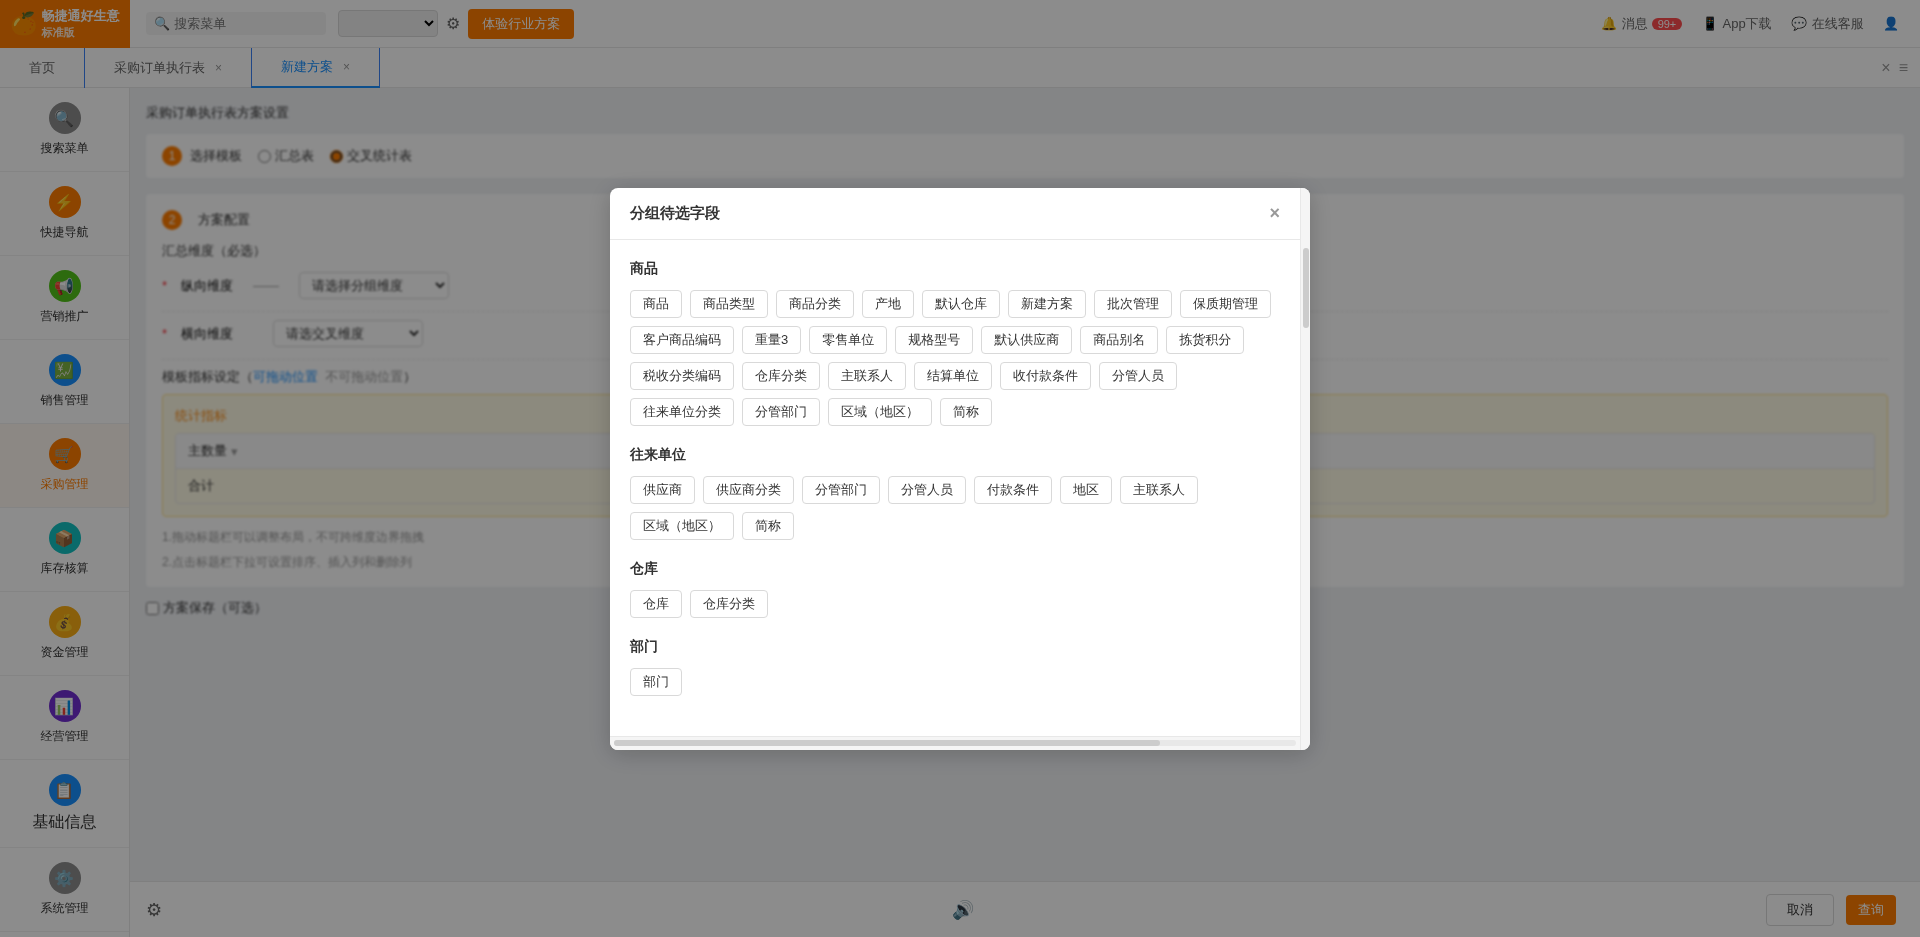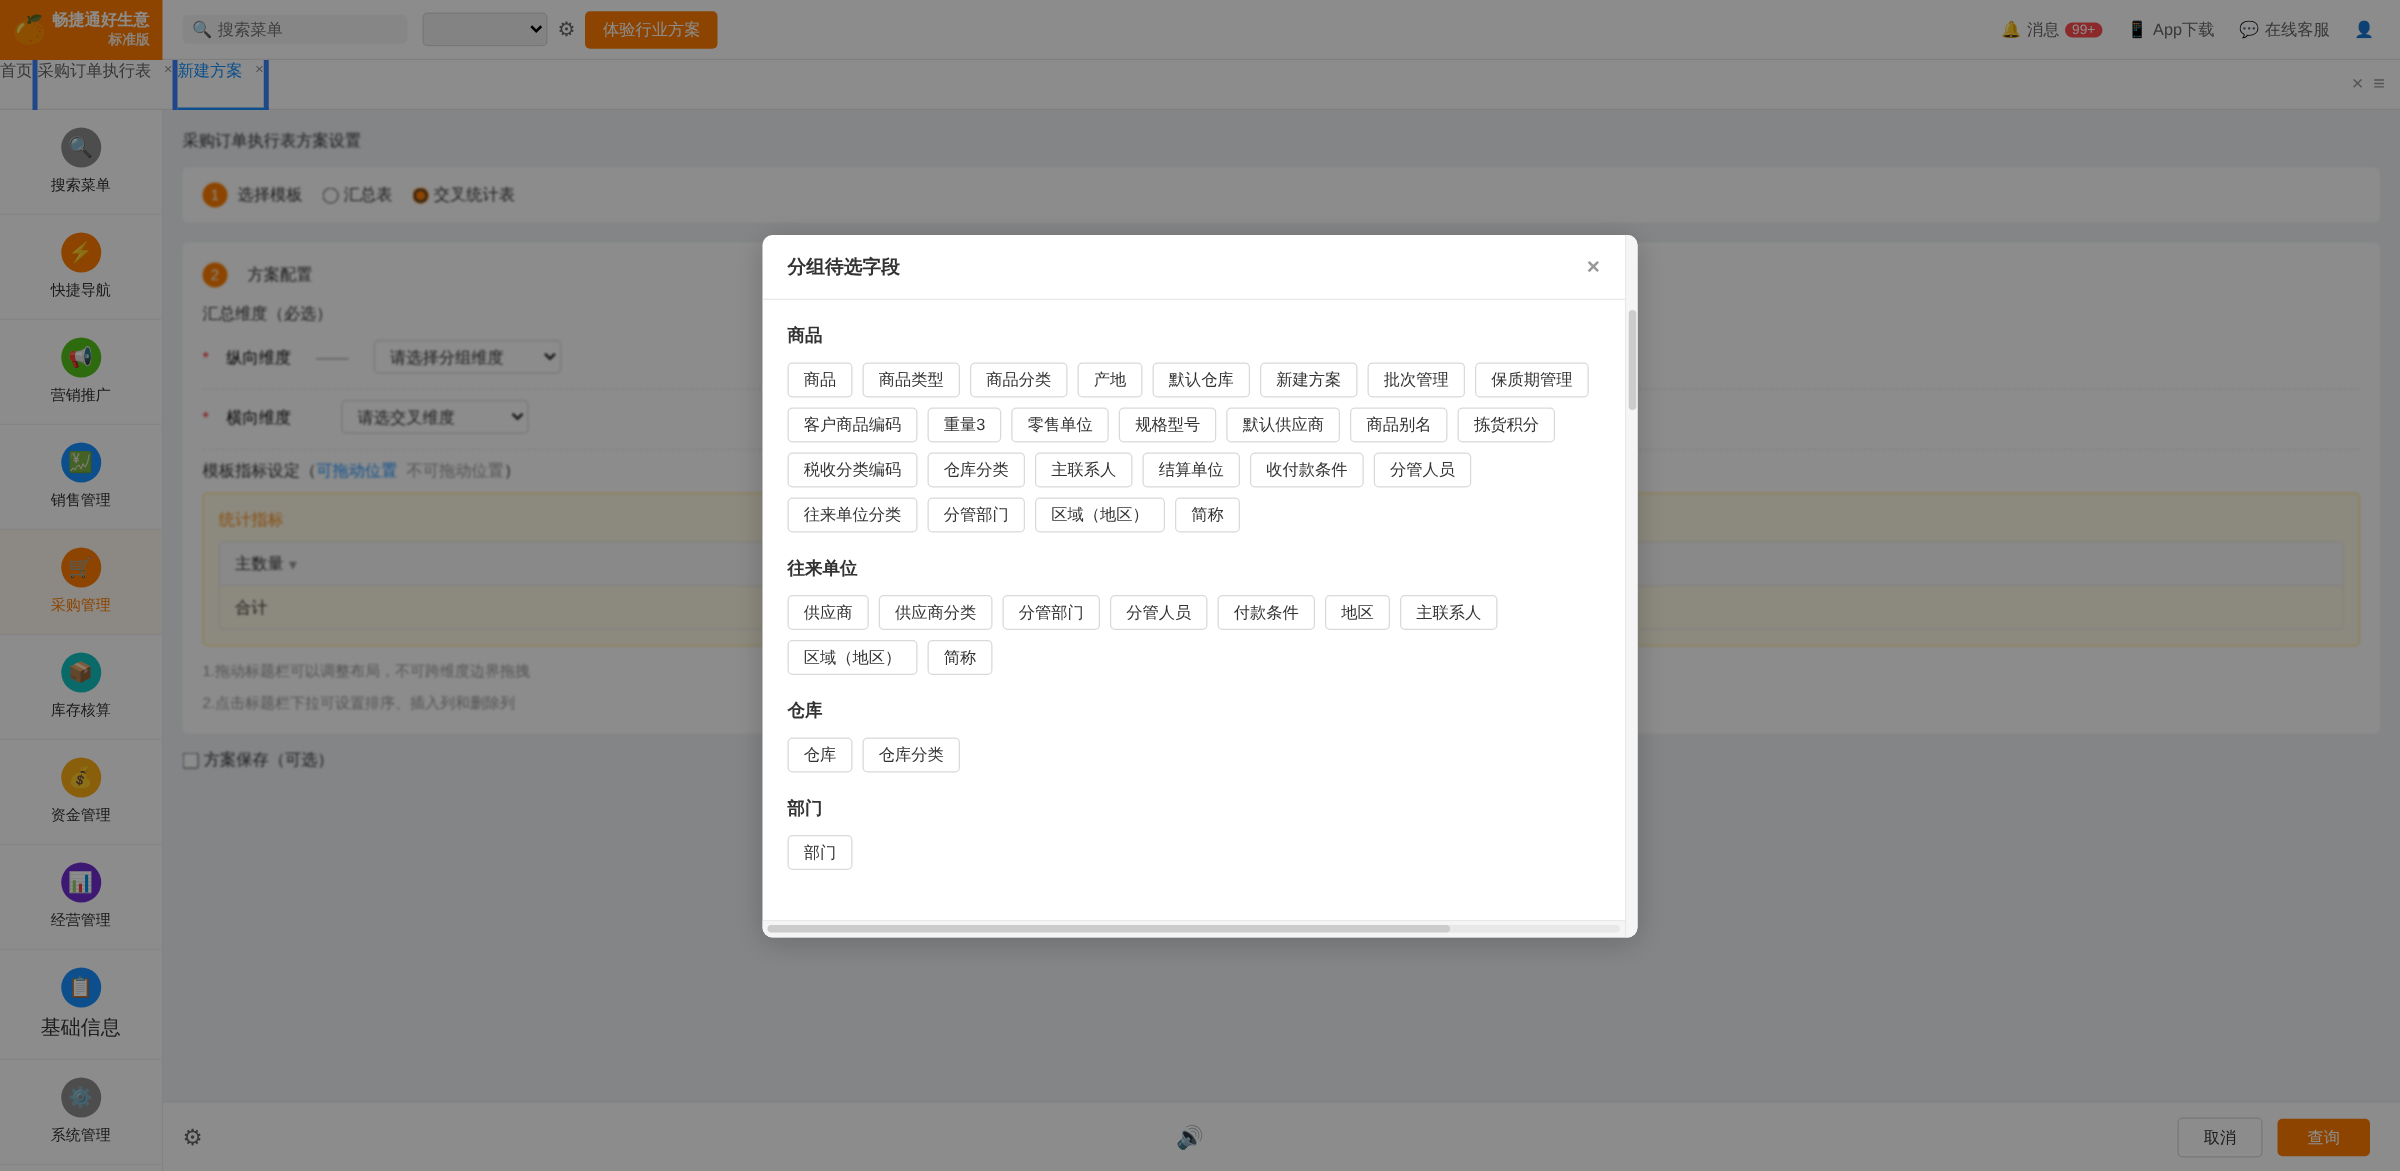--- a/index.html
+++ b/index.html
@@ -87,27 +87,27 @@
     .tab-bar {
       height: 40px;
       background: #fff;
       border-bottom: 1px solid #e8e8e8;
       display: flex;
       align-items: center;
       padding-left: 0;
     }
     .tab-item {
       height: 40px;
-      padding: 0 0;
-      display: flex;
-      align-items: flex-start;
+      padding: 0 29px;
+      display: flex;
+      align-items: center;
       cursor: pointer;
       font-size: 13px;
       color: #666;
-      border-right: 4px solid #3b82f6;
+      border-right: 1px solid #3b82f6;
       gap: 6px;
     }
     .tab-item.active {
       color: #1890ff;
       border-bottom: 2px solid #1890ff;
     }
     .tab-close {
       font-size: 12px;
       color: #999;
       cursor: pointer;
@@ -244,21 +244,21 @@
       padding: 6px 20px;
       cursor: pointer;
       font-size: 13px;
       color: #333;
     }
     .btn-primary {
       background: #ff7d00;
       color: #fff;
       border: none;
       border-radius: 4px;
-      padding: 6px 24px;
+      padding: 6px 12px;
       cursor: pointer;
       font-size: 13px;
     }
 
     
     .modal-overlay {
       position: fixed;
       top: 0; left: 0; right: 0; bottom: 0;
       background: rgba(0,0,0,0.45);
       display: flex;
@@ -400,21 +400,21 @@
       margin: 8px 0;
     }
     .gear-icon { cursor: pointer; color: #666; font-size: 16px; }
   </style>
 </head>
 <body>
 
 <div class="top-bar">
   <div class="logo-area">
     <span style="font-size:22px;margin-right:4px;">🍊</span>
-    <span style="font-size:13px;line-height:1.2;text-align:right;">
+    <span style="font-size:13px;line-height:1.2;">
       <span>畅捷通好生意</span><br>
       <span style="font-size:11px;opacity:0.85;">标准版</span>
     </span>
   </div>
   <div class="top-search">
     <span style="color:#999;margin-right:4px;">🔍</span>
     <input type="text" style="font-size: 13px; width: 120px; border: none; background: transparent; outline: none;" placeholder="搜索菜单">
   </div>
   <div class="top-middle-actions">
     <select style="border:1px solid #d9d9d9;border-radius:4px;padding:4px 8px;font-size:13px;min-width:100px;"></select>

